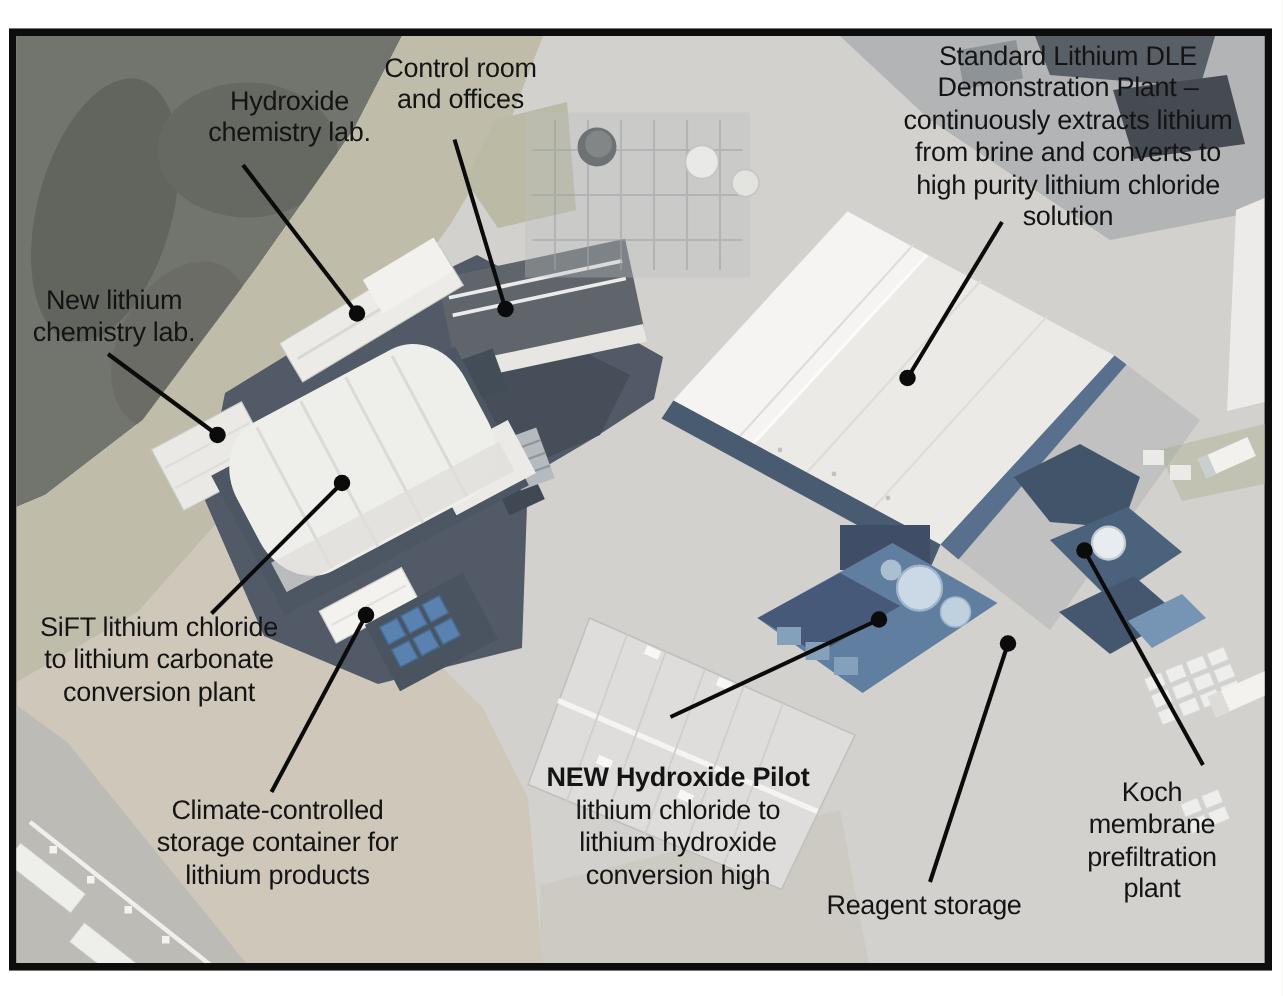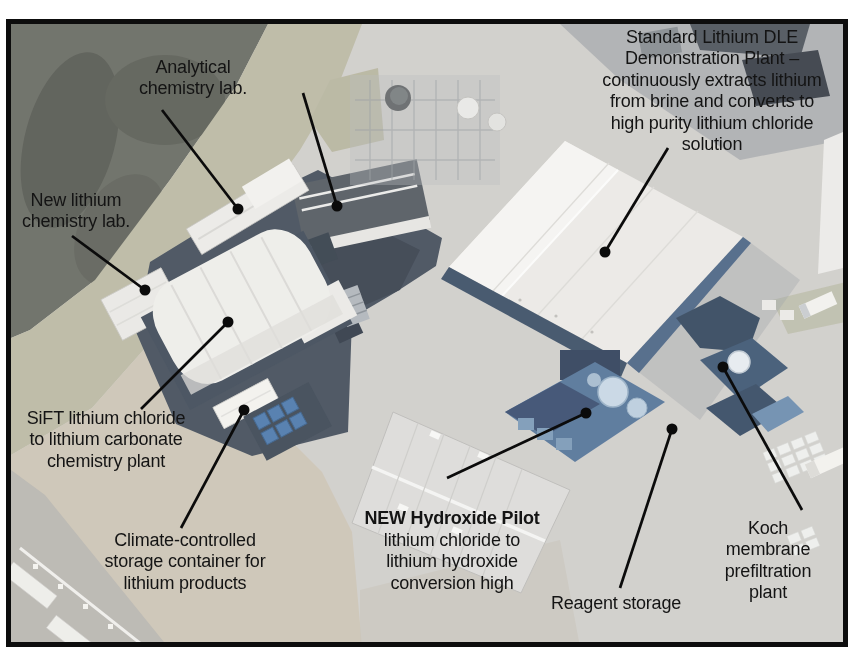--- a/index.html
+++ b/index.html
@@ -247,33 +247,35 @@
           <circle cx="228" cy="322" r="5.5"></circle>
           <circle cx="244" cy="410" r="5.5"></circle>
           <circle cx="586" cy="413" r="5.5"></circle>
           <circle cx="672" cy="429" r="5.5"></circle>
           <circle cx="723" cy="367" r="5.5"></circle>
         </g>
       </g>
     </svg>
   </div>
 
-  <div class="callout" id="lbl-analytical">Analytical
+  <div class="callout" id="lbl-analytical">Hydroxide
 chemistry lab.</div>
+  <div class="callout" id="lbl-control">Control room
+and offices</div>
   <div class="callout" id="lbl-dle">Standard Lithium DLE
 Demonstration Plant –
 continuously extracts lithium
 from brine and converts to
 high purity lithium chloride
 solution</div>
   <div class="callout" id="lbl-newprocess">New lithium
 chemistry lab.</div>
   <div class="callout" id="lbl-sift">SiFT lithium chloride
 to lithium carbonate
-chemistry plant</div>
+conversion plant</div>
   <div class="callout" id="lbl-climate">Climate-controlled
 storage container for
 lithium products</div>
   <div class="callout" id="lbl-hydroxide">
     <span class="b">NEW Hydroxide Pilot</span><span>lithium chloride to
 lithium hydroxide
 conversion high</span>
   </div>
   <div class="callout" id="lbl-reagent">Reagent storage</div>
   <div class="callout" id="lbl-koch">Koch membrane

